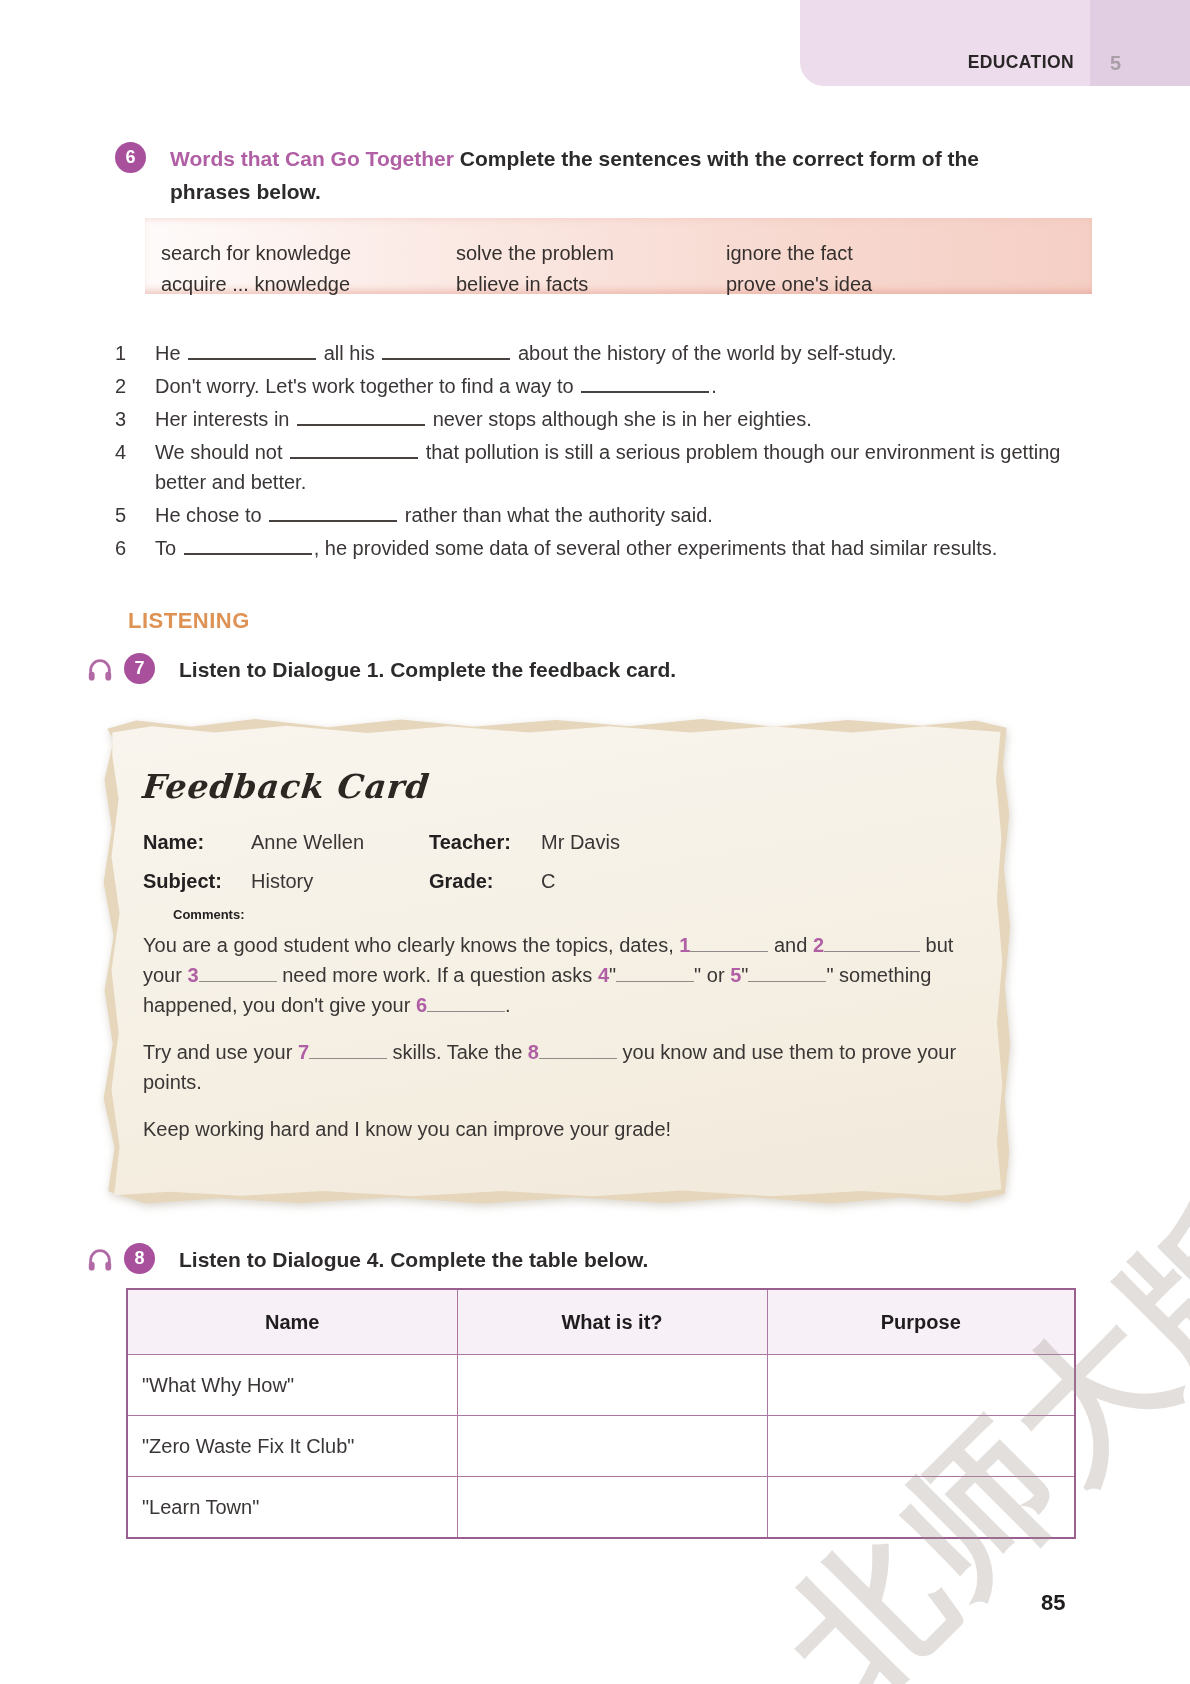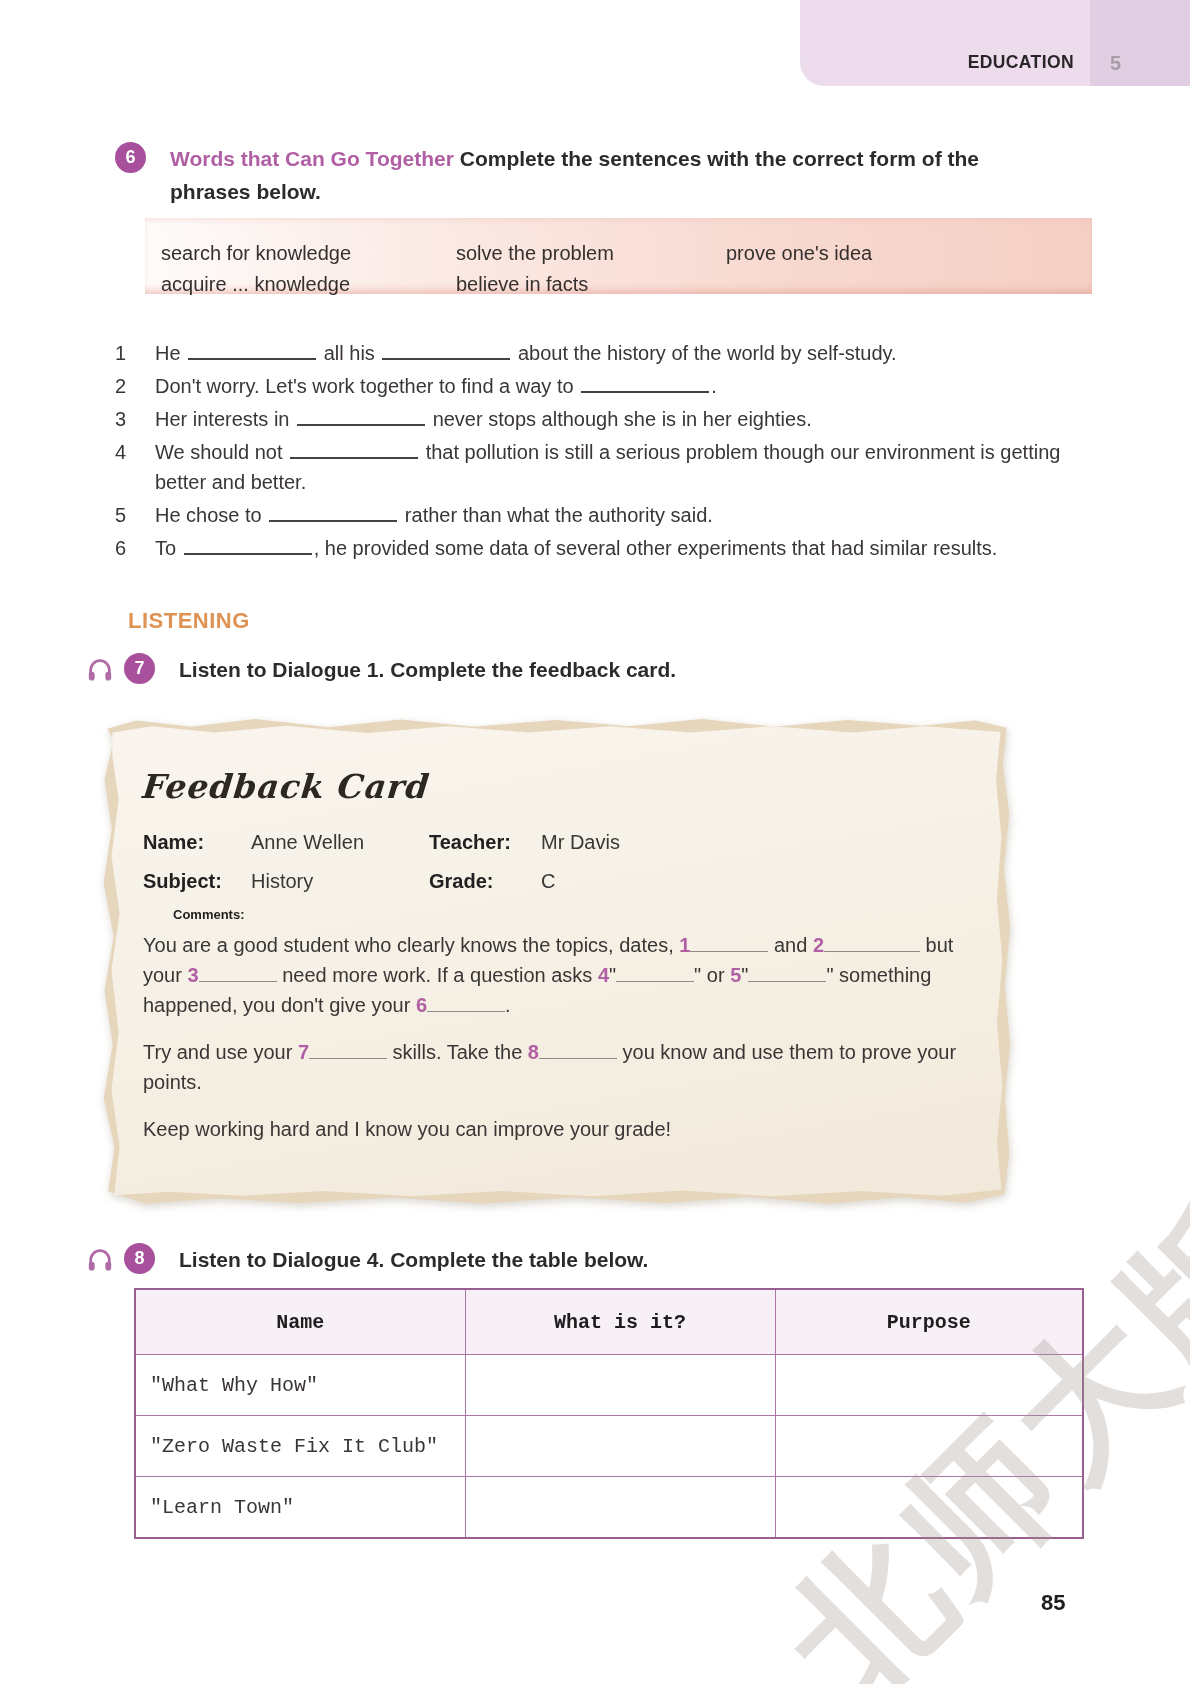--- a/index.html
+++ b/index.html
@@ -53,22 +53,22 @@
   .flabel{font-weight:bold;color:#232021;}
   .fvalue{color:#3a3635;}
   .comments-label{font-weight:bold;font-size:13px;line-height:30px;margin-top:4px;color:#232021;margin-left:30px;}
   .cpara{margin:0 0 17px 0;font-size:20px;line-height:30px;color:#3a3635;}
   .cpara:last-child{margin-bottom:0;}
   .num{font-weight:bold;color:#b05fa4;}
   .cbl{display:inline-block;width:78px;border-bottom:1.5px solid #8f8b88;height:14px;}
   .w2{width:96px;}
 
   
-  .dtable{position:absolute;left:134px;top:1288px;width:948px;border-collapse:collapse;
-          border:2.5px solid #99608f;table-layout:fixed;font-family:Liberation Mono, monospace;}
+  .dtable{position:absolute;left:126px;top:1288px;width:948px;border-collapse:collapse;
+          border:2.5px solid #99608f;table-layout:fixed;}
   .dtable th{height:62px;background:#f7f0f7;font-size:20px;font-weight:bold;color:#1f1d1e;
           border:1.5px solid #ab76a2;text-align:center;}
   .dtable td{height:58px;font-size:20px;color:#3a3635;border:1.5px solid #ab76a2;
           padding-left:14px;vertical-align:middle;}
 
   .watermark{position:absolute;left:720px;top:1350px;width:640px;text-align:center;font-size:150px;
           font-weight:bold;color:rgba(158,150,142,.30);transform:rotate(-45deg);letter-spacing:8px;
           white-space:nowrap;pointer-events:none;}
   .pageno{position:absolute;left:1041px;top:1590px;font-size:22px;font-weight:bold;color:#1e1c1d;}
 </style>
@@ -93,20 +93,21 @@
   <div class="phrase-box">
     <div>
       <div>search for knowledge</div>
       <div>acquire ... knowledge</div>
     </div>
     <div>
       <div>solve the problem</div>
       <div>believe in facts</div>
     </div>
     <div>
+      <div>ignore the fact</div>
       <div>prove one's idea</div>
     </div>
   </div>
 
   <div class="sentences">
     <div class="srow">
       <div class="snum">1</div>
       <div class="stext">
         <span>He</span>
         <span class="bl"></span>

